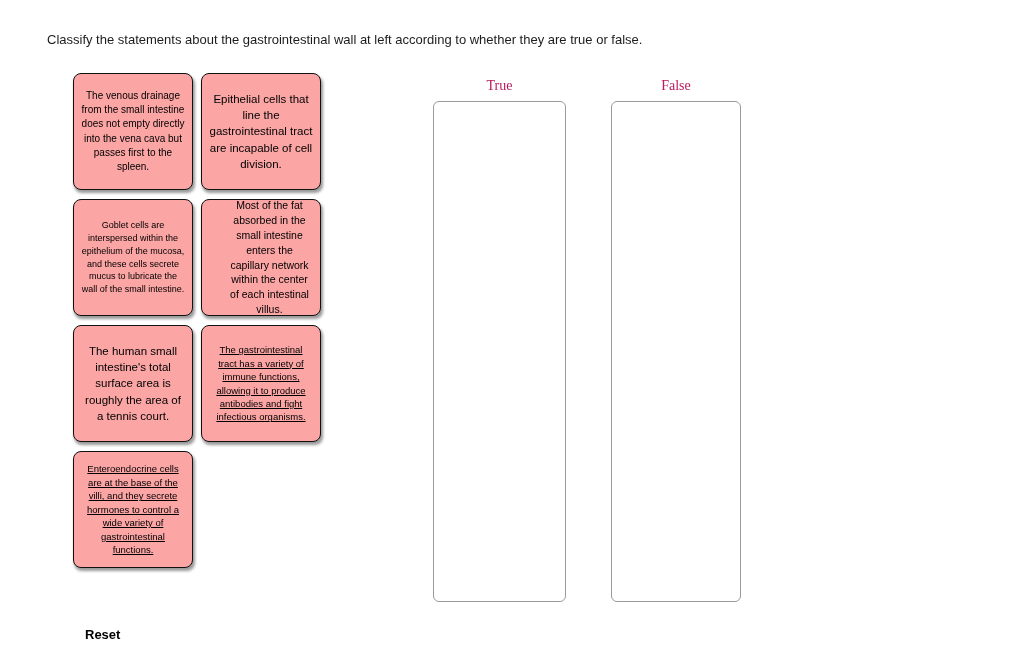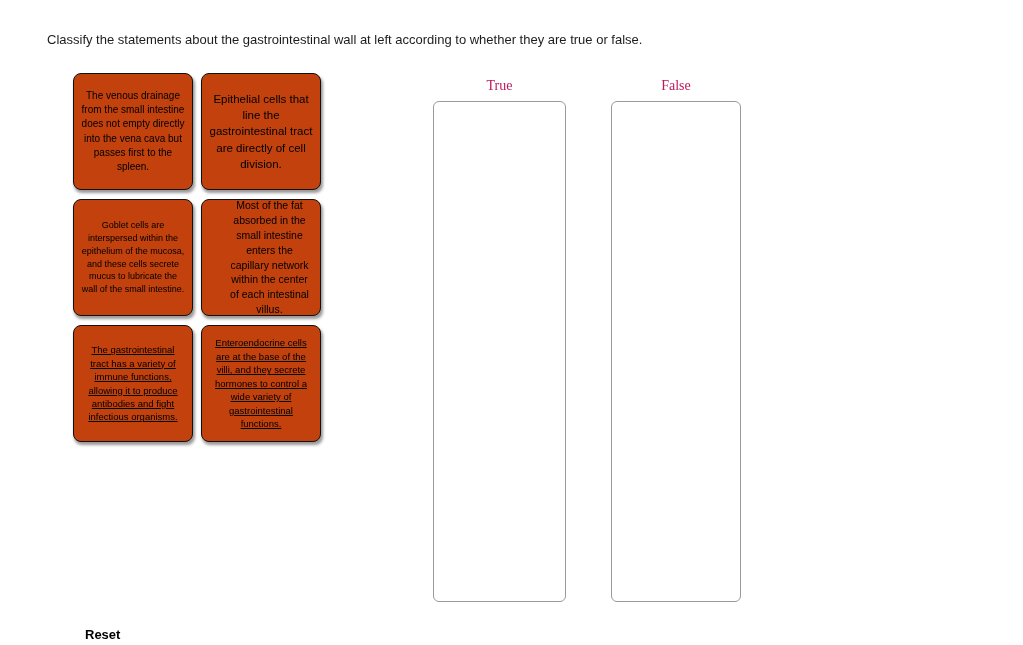--- a/index.html
+++ b/index.html
@@ -22,21 +22,21 @@
   .card-grid {
     position: absolute;
     left: 73px; top: 73px;
     display: grid;
     grid-template-columns: 120px 120px;
     grid-auto-rows: 117px;
     column-gap: 8px;
     row-gap: 9px;
   }
   .card {
-    background: #c2410c;
+    background: #fca5a5;
     border: 1px solid #111111;
     border-radius: 8px;
     box-shadow: 1.5px 3px 3px rgba(0,0,0,0.40);
     display: flex;
     align-items: center;
     justify-content: center;
     text-align: center;
     padding: 6px 7px;
     color: #000000;
     line-height: 1.42;
@@ -85,23 +85,24 @@
 </style>
 </head>
 <body>
 
 <div class="stage">
 
   <div class="prompt">Classify the statements about the gastrointestinal wall at left according to whether they are true or false.</div>
 
   <div class="card-grid">
     <div class="card fs-10">The venous drainage from the small intestine does not empty directly into the vena cava but passes first to the spleen.</div>
-    <div class="card fs-115">Epithelial cells that line the gastrointestinal tract are directly of cell division.</div>
+    <div class="card fs-115">Epithelial cells that line the gastrointestinal tract are incapable of cell division.</div>
     <div class="card fs-9">Goblet cells are interspersed within the epithelium of the mucosa, and these cells secrete mucus to lubricate the wall of the small intestine.</div>
     <div class="card fs-105">Most of the fat absorbed in the small intestine enters the capillary network within the center of each intestinal villus.</div>
+    <div class="card fs-115">The human small intestine's total surface area is roughly the area of a tennis court.</div>
     <div class="card fs-95">The gastrointestinal tract has a variety of immune functions, allowing it to produce antibodies and fight infectious organisms.</div>
     <div class="card fs-95">Enteroendocrine cells are at the base of the villi, and they secrete hormones to control a wide variety of gastrointestinal functions.</div>
   </div>
 
   <div class="bin-label true">True</div>
 
   <div class="bin-label false">False</div>
 
   <div class="drop-zone true"></div>
 

